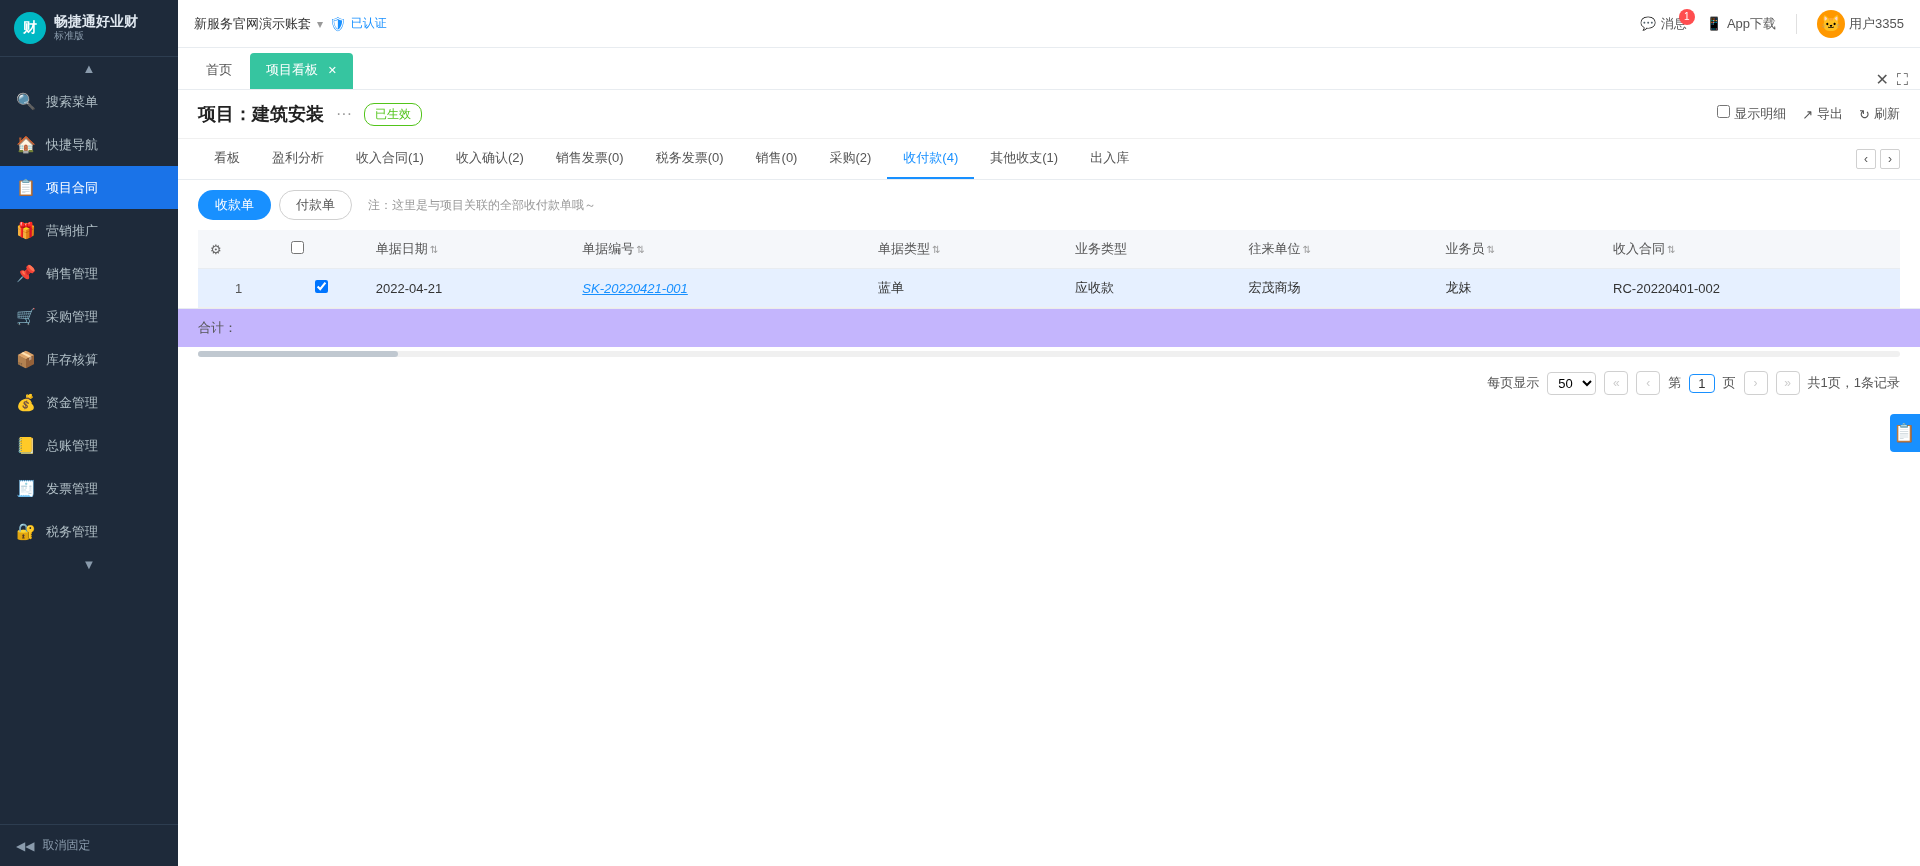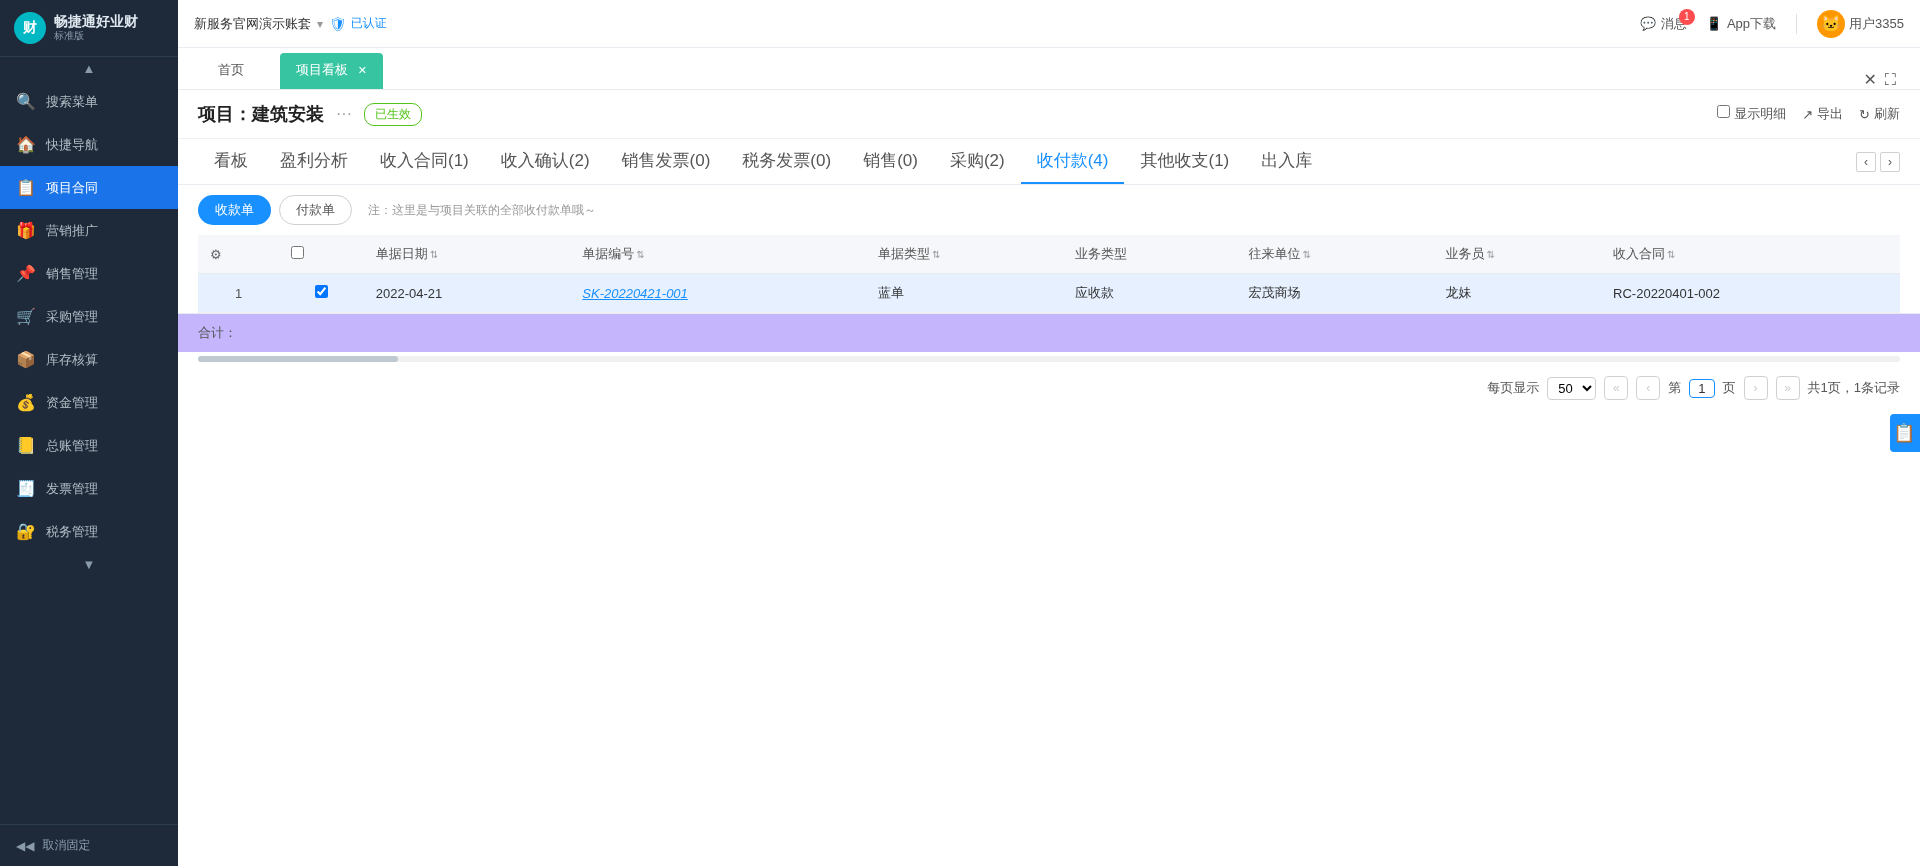--- a/index.html
+++ b/index.html
@@ -104,23 +104,23 @@
       background: #ff9800; display: flex; align-items: center; justify-content: center;
       font-size: 16px;
     }
 
     
     .tabbar {
       background: white;
       height: 42px;
       display: flex;
       align-items: flex-end;
-      padding: 0 24px;
+      padding: 0 12px;
       border-bottom: 1px solid #e8ecf0;
-      gap: 20px;
+      gap: 2px;
     }
     .tab {
       padding: 8px 16px;
       font-size: 13px;
       cursor: pointer;
       color: #555;
       border-bottom: 2px solid transparent;
       white-space: nowrap;
     }
     .tab.active {
@@ -170,21 +170,21 @@
     .sub-tabs {
       display: flex; align-items: center;
       padding: 0 20px;
       border-bottom: 1px solid #e8ecf0;
       background: white;
       gap: 0;
       overflow: hidden;
     }
     .sub-tab {
       padding: 10px 16px;
-      font-size: 17px;
+      font-size: 13px;
       cursor: pointer;
       color: #555;
       border-bottom: 2px solid transparent;
       white-space: nowrap;
       text-align: right;
     }
     .sub-tab.active {
       color: #1890ff;
       border-bottom: 2px solid #1890ff;
     }

